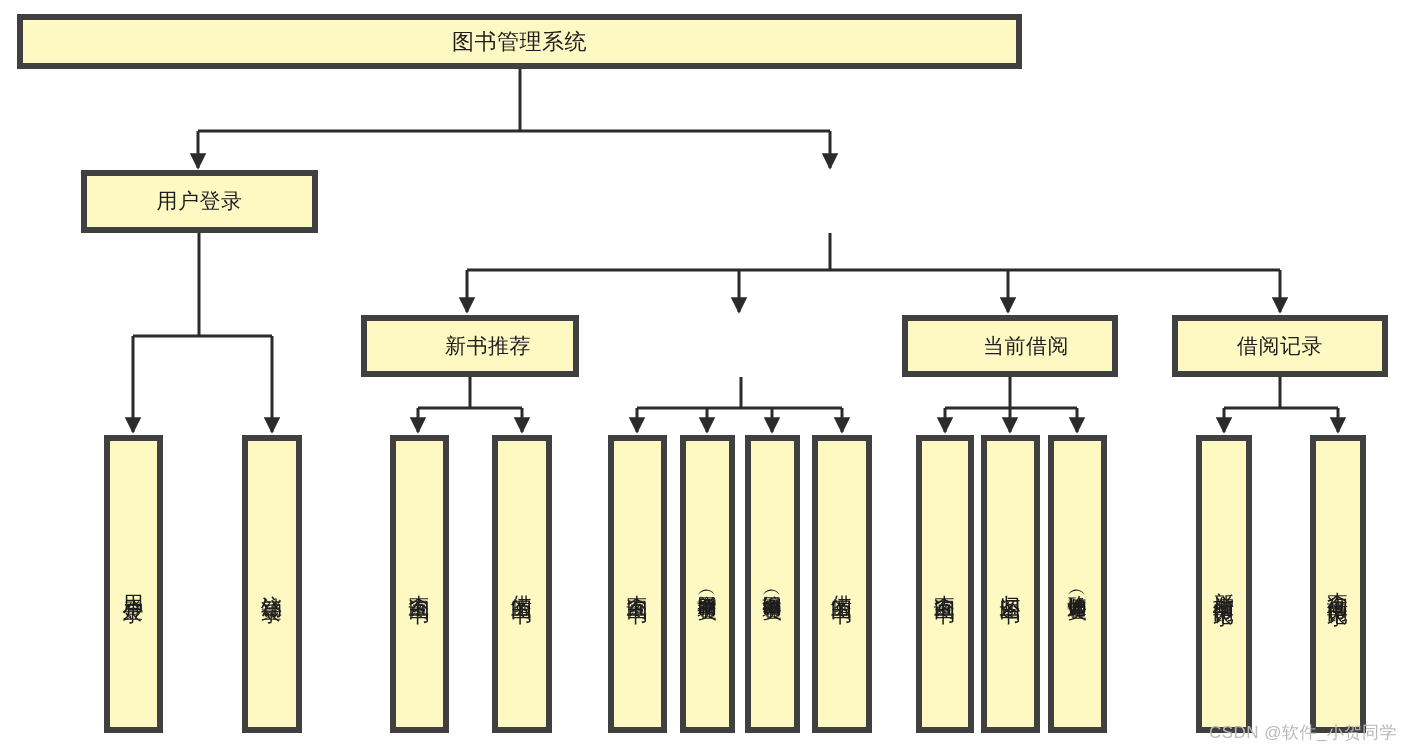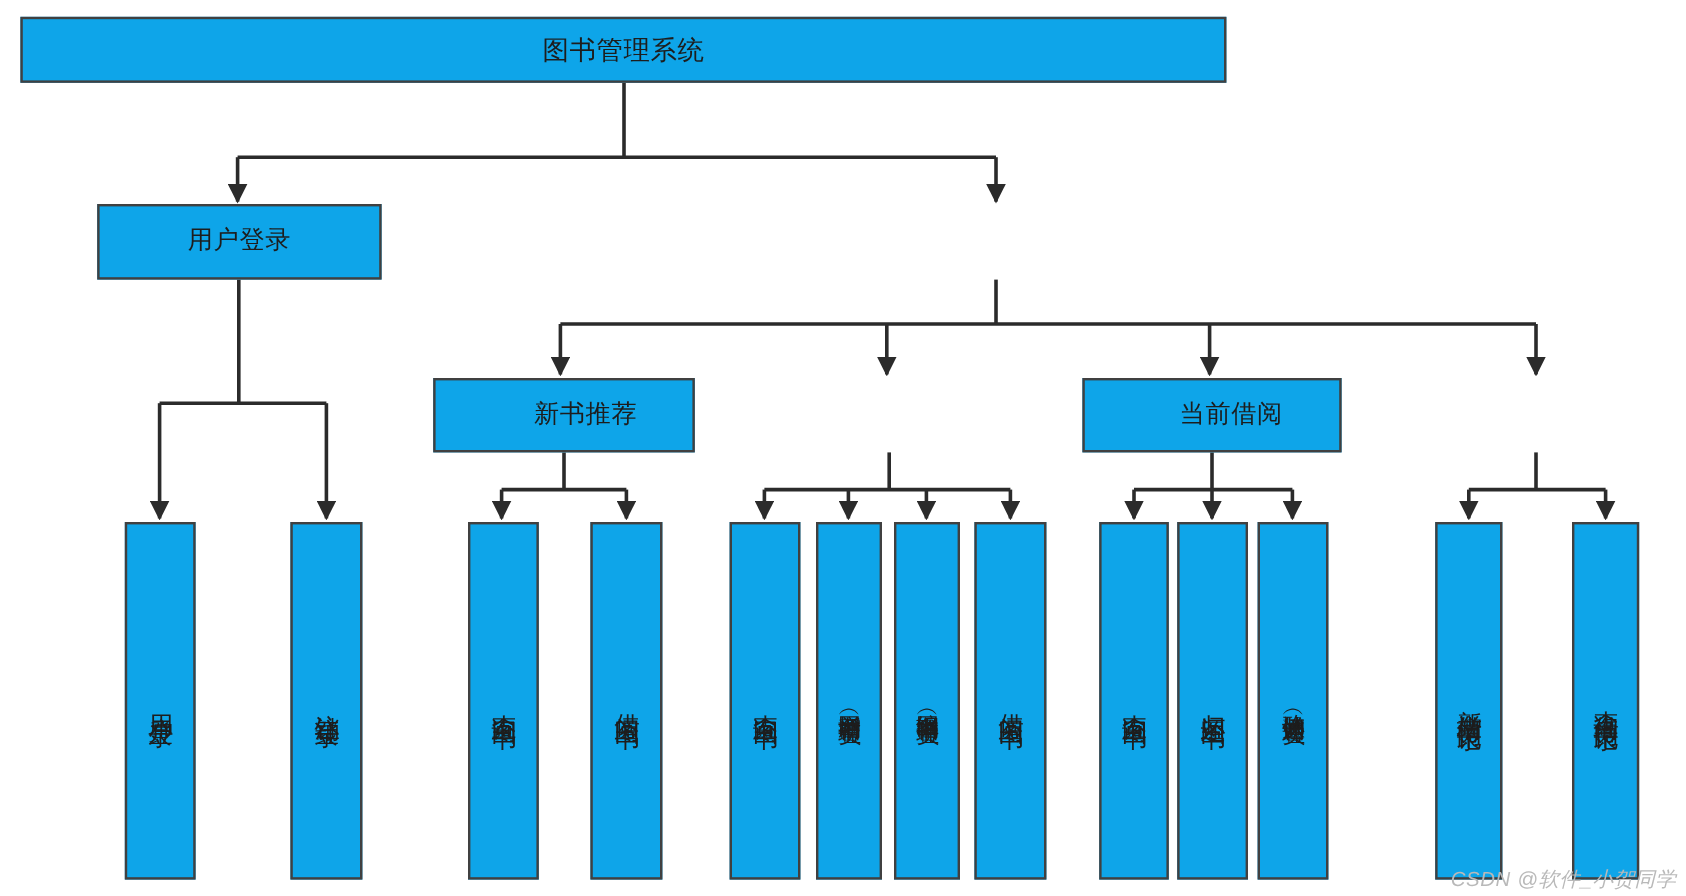--- a/index.html
+++ b/index.html
@@ -23,22 +23,22 @@
     position: absolute;
     left: 0;
     top: 0;
     width: 1405px;
     height: 747px;
     pointer-events: none;
   }
   .node {
     position: absolute;
     box-sizing: border-box;
-    background: #0ea5e9;
-    border: 2px solid #404040;
+    background: #fef9c3;
+    border: 6px solid #404040;
     display: flex;
     align-items: center;
     justify-content: center;
     overflow: hidden;
   }
   .node-label {
     color: #1d1d1d;
     line-height: 1.18;
     letter-spacing: 0.5px;
     text-align: center;
@@ -71,21 +71,20 @@
   }
   #watermark {
     position: absolute;
     right: 8px;
     bottom: 3px;
     font-size: 17px;
     color: #b9b9b9;
     letter-spacing: 0.5px;
     white-space: nowrap;
     user-select: none;
-    font-style: italic;
   }
 </style>
 </head>
 <body>
 
 <div id="diagram-root">
 
   <svg id="edge-layer" viewBox="0 0 1405 747" width="1405" height="747" xmlns="http://www.w3.org/2000/svg">
     <defs>
       <marker id="arrow" viewBox="0 0 10 10" refX="9" refY="5" markerWidth="5.5" markerHeight="5.5" orient="auto-start-reverse">
@@ -143,20 +142,23 @@
   <div class="node horiz" style="left:81px; top:170px; width:237px; height:63px;">
     <span class="node-label">用户登录</span>
   </div>
 
   <div class="node horiz" style="left:361px; top:315px; width:218px; height:62px;padding-left:36px;">
     <span class="node-label">新书推荐</span>
   </div>
   <div class="node horiz" style="left:902px; top:315px; width:216px; height:62px;padding-left:32px;">
     <span class="node-label">当前借阅</span>
   </div>
+  <div class="node horiz" style="left:1172px; top:315px; width:216px; height:62px;">
+    <span class="node-label">借阅记录</span>
+  </div>
 
   <div class="node vert" style="left:104px; top:435px; width:59px; height:298px;">
     <span class="node-label">用户登录</span>
   </div>
   <div class="node vert" style="left:242px; top:435px; width:60px; height:298px;">
     <span class="node-label">注销登录</span>
   </div>
 
   <div class="node vert" style="left:390px; top:435px; width:59px; height:298px;">
     <span class="node-label">查询图书</span>

